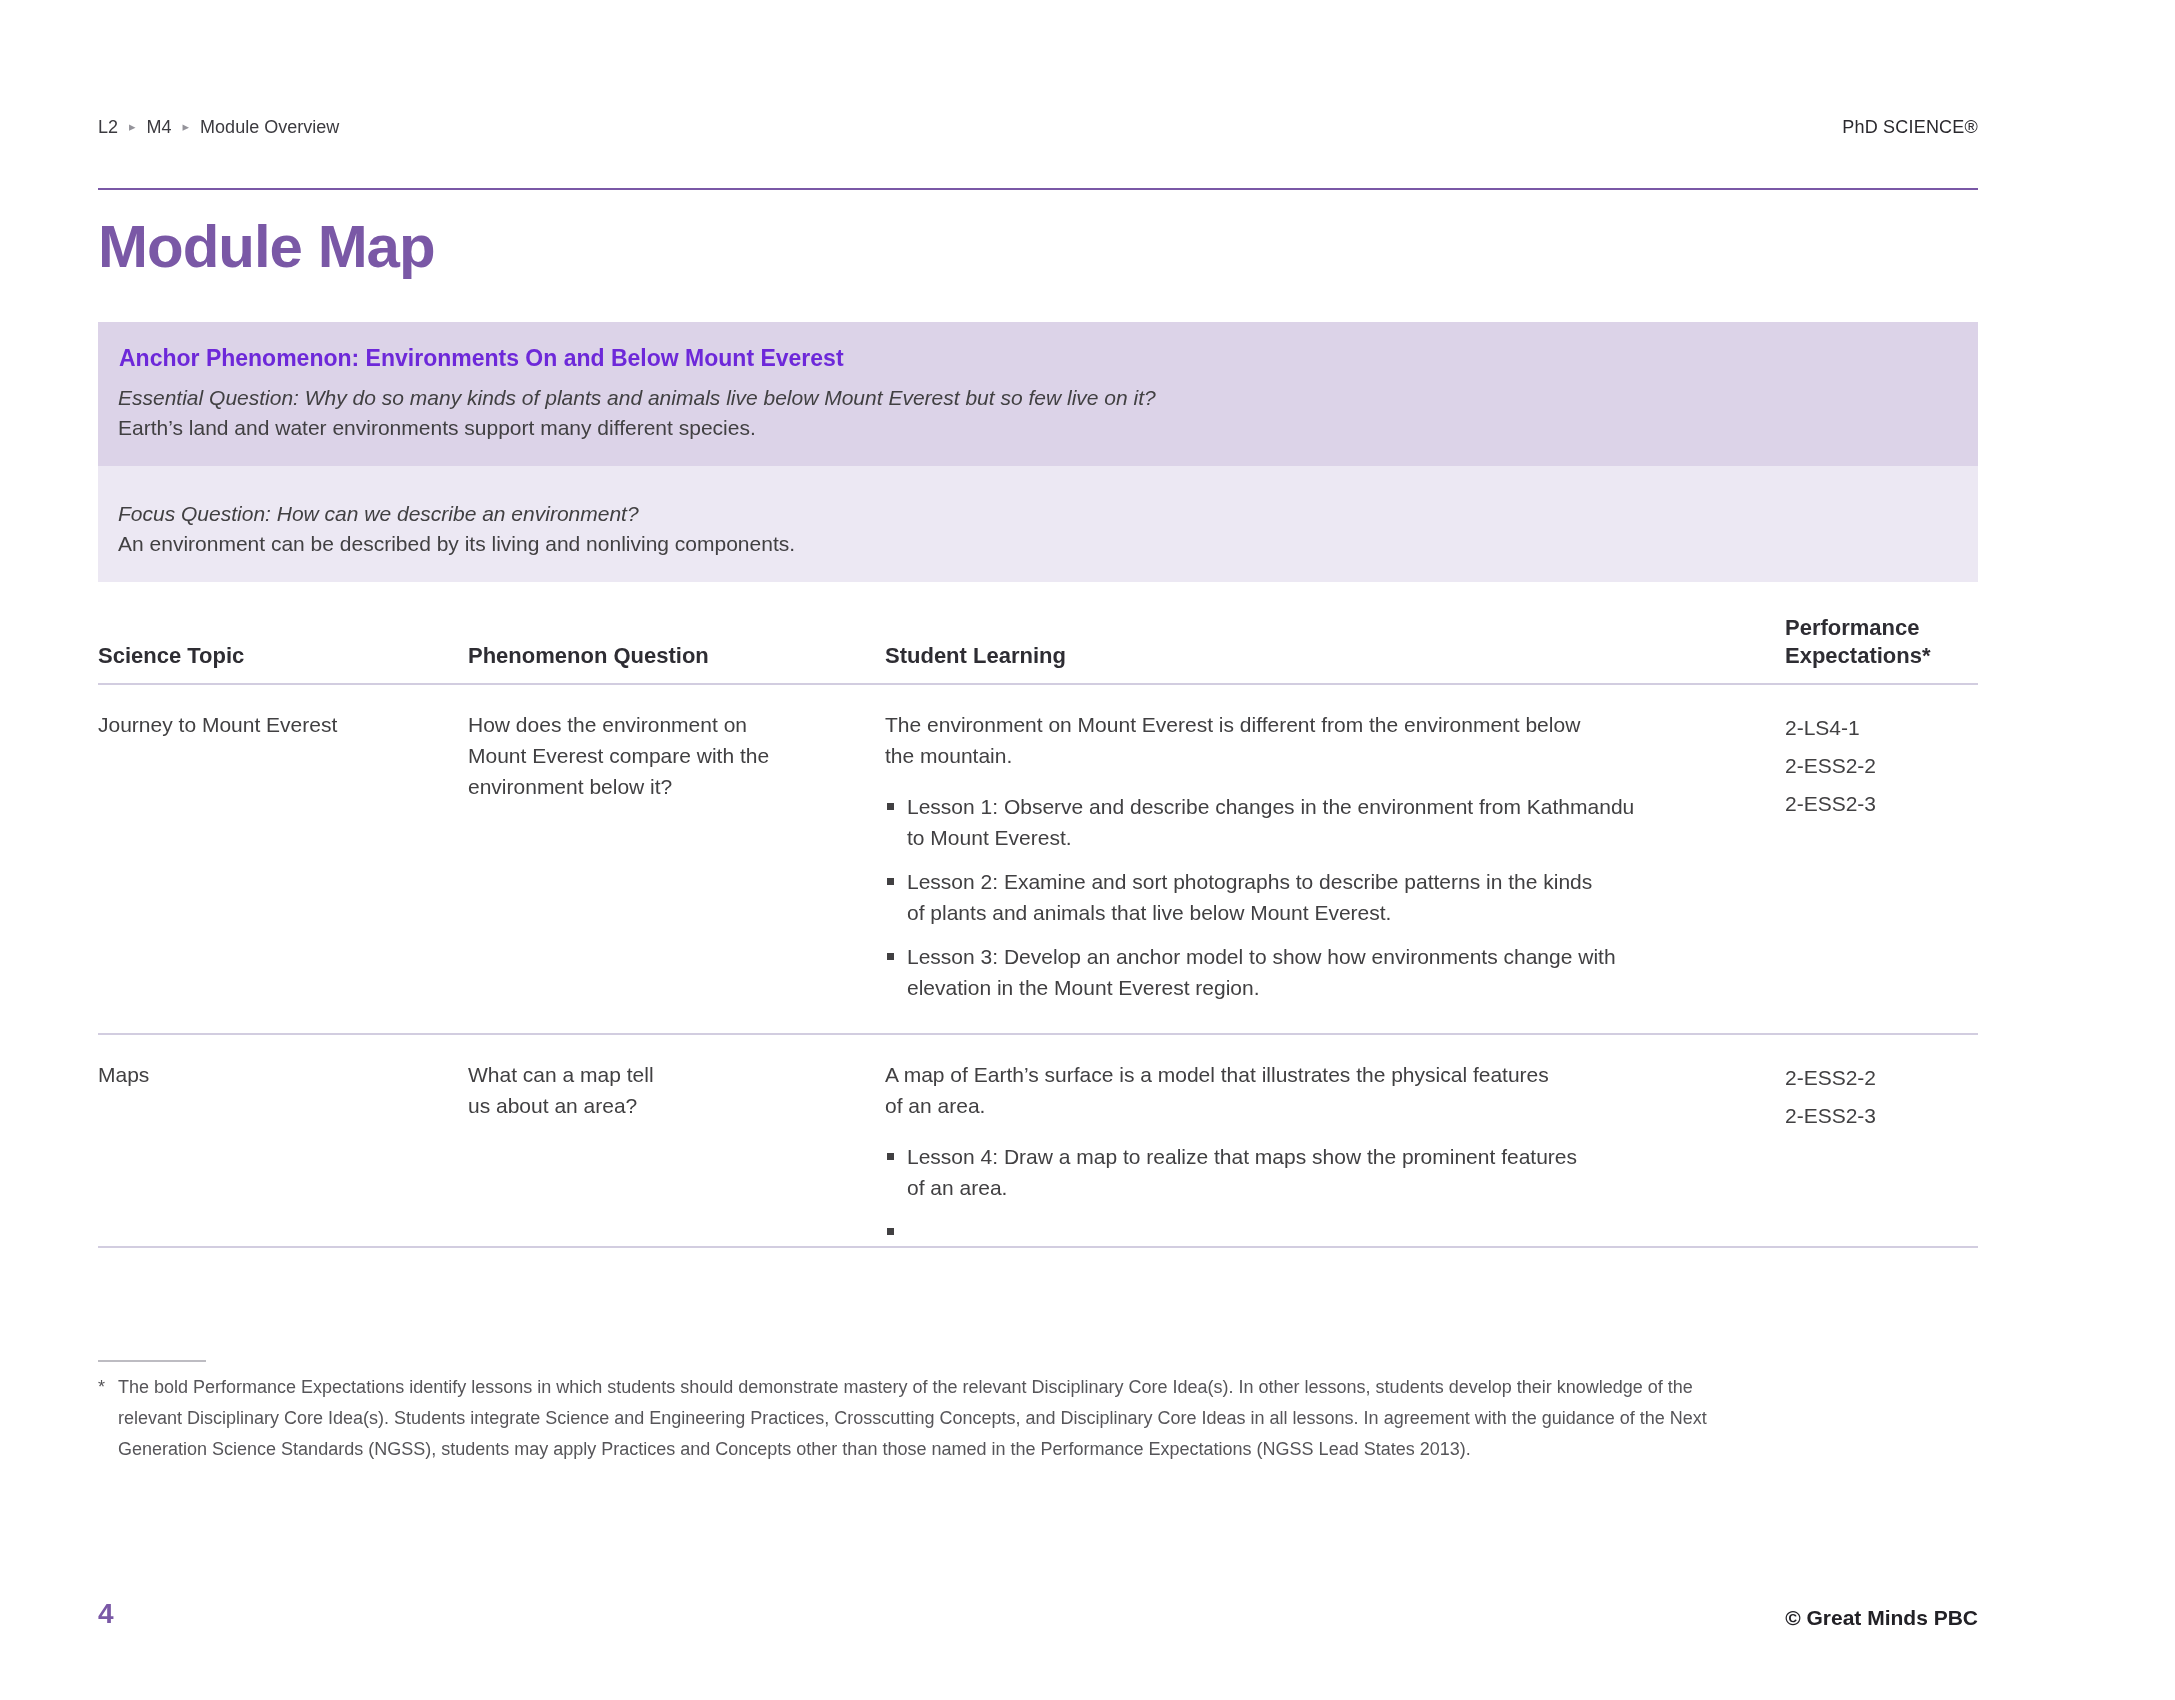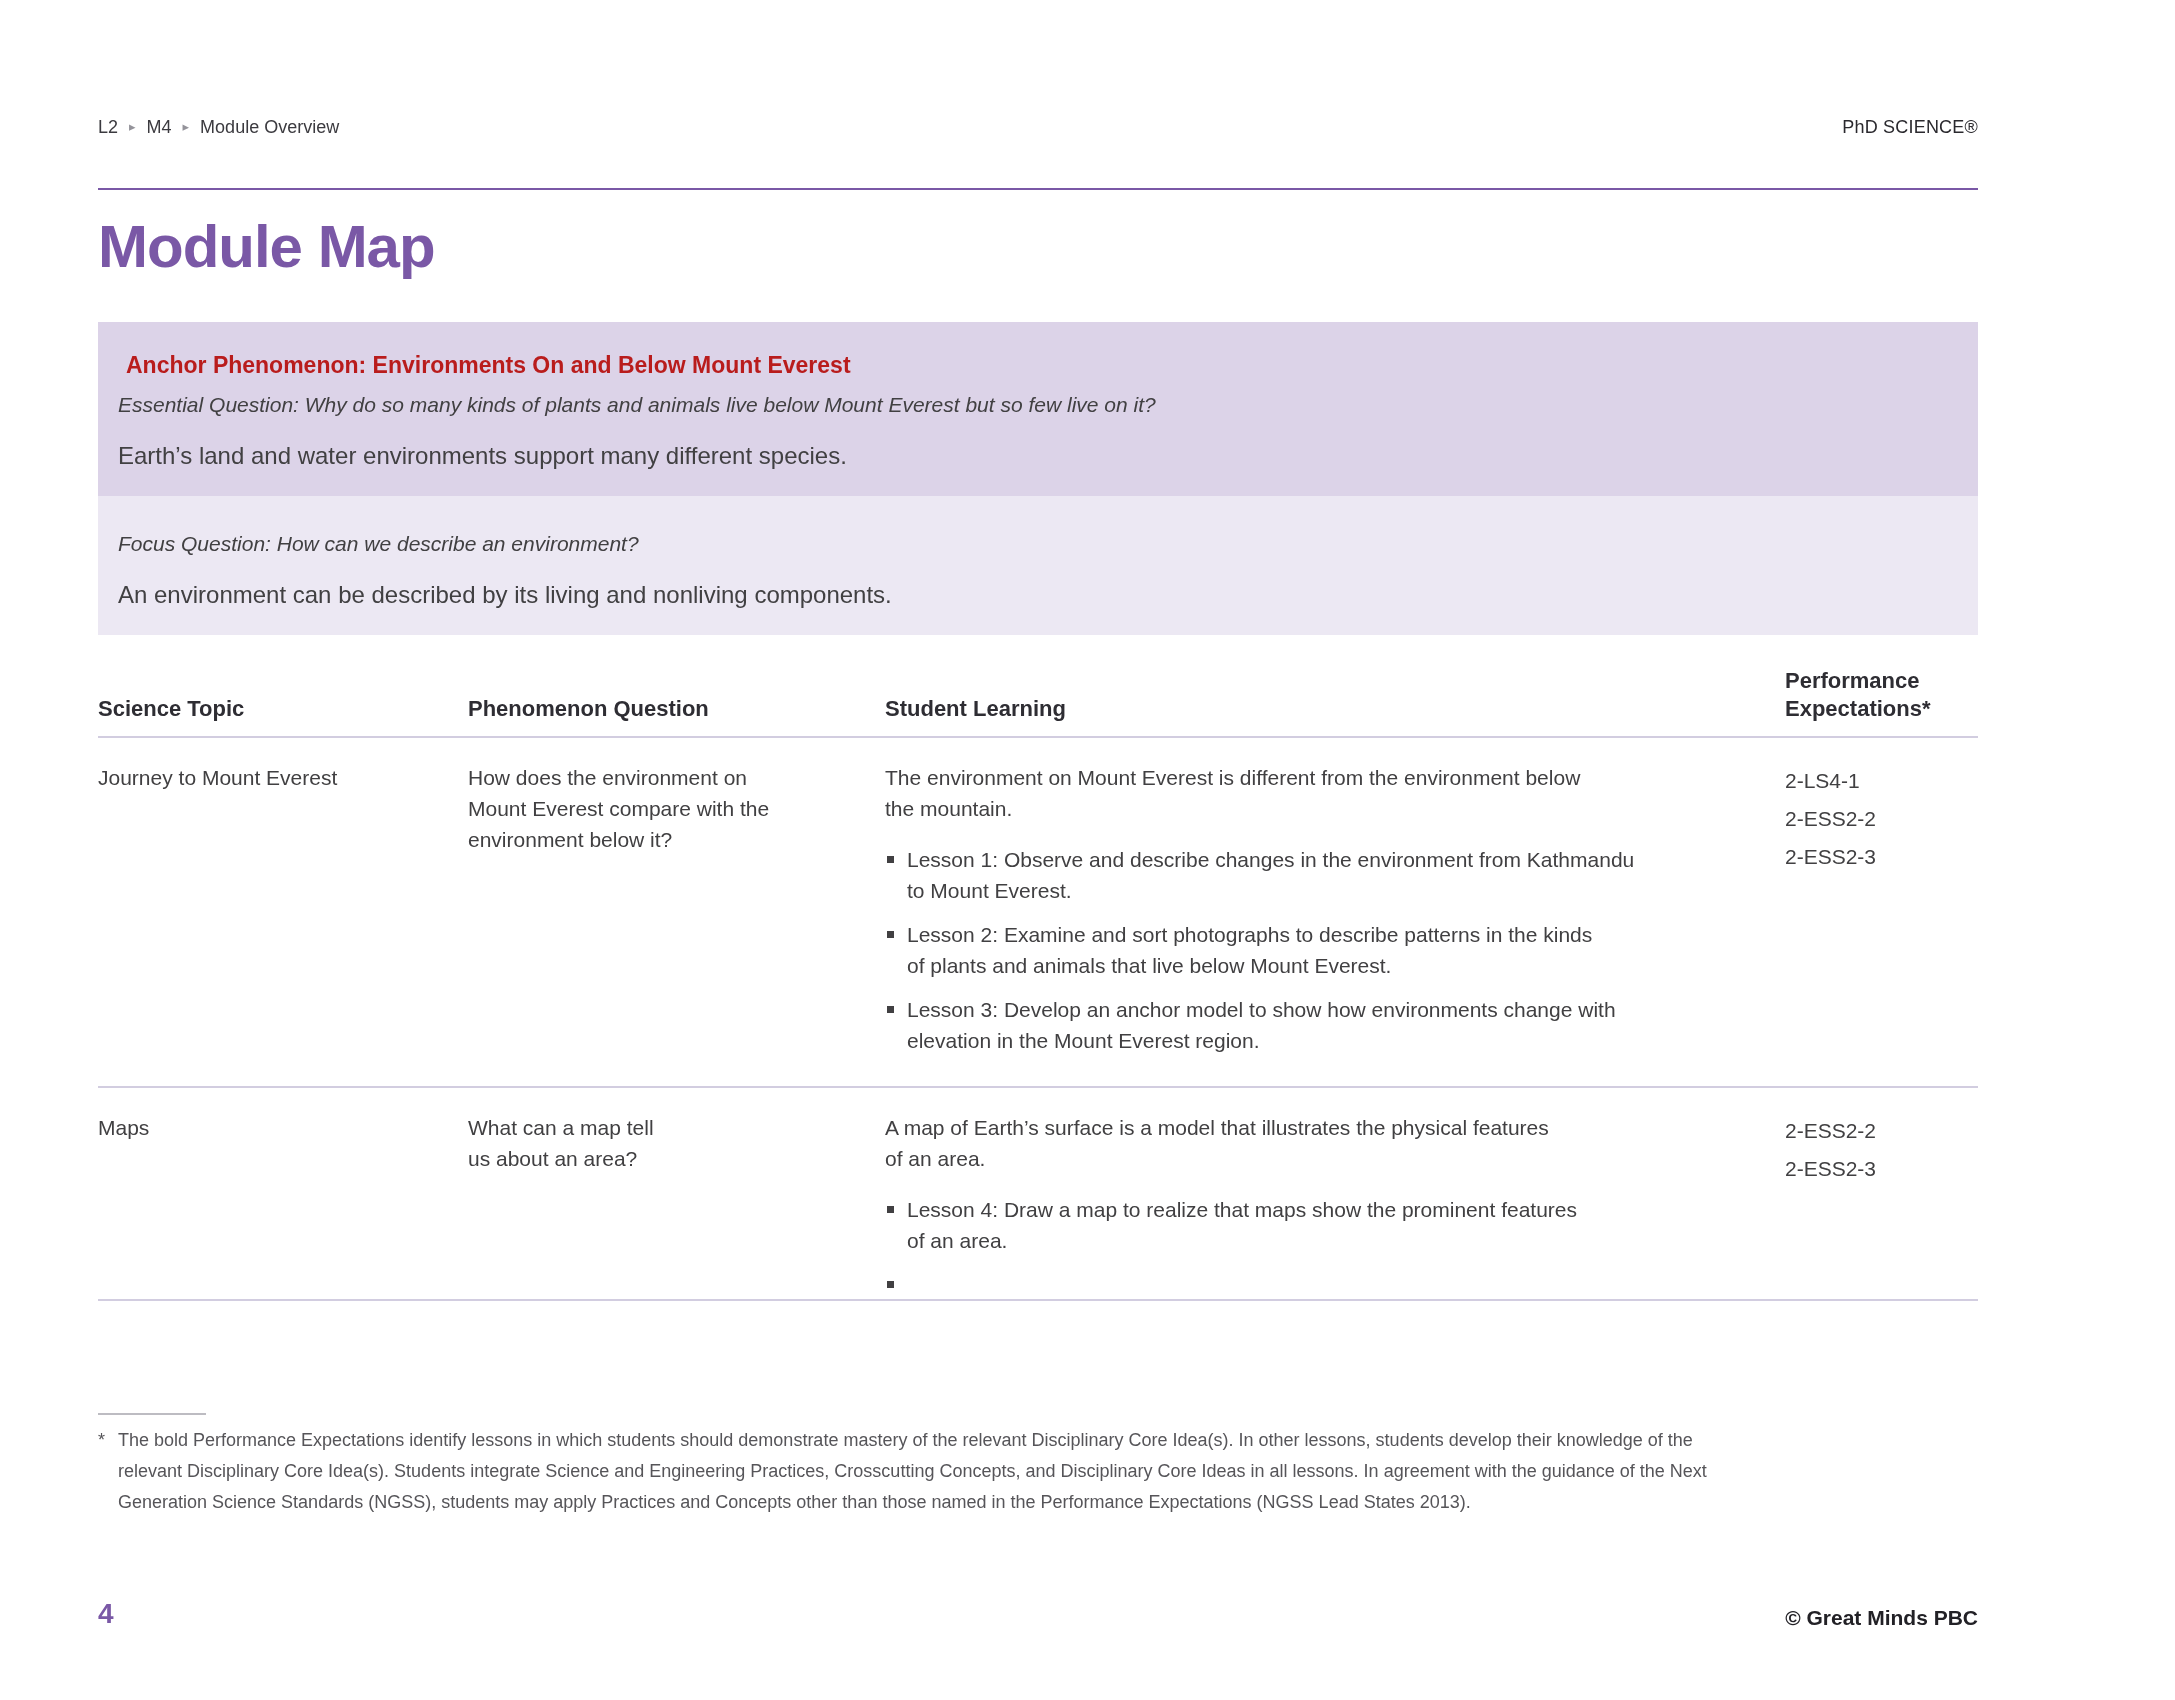--- a/index.html
+++ b/index.html
@@ -18,23 +18,23 @@
 
   
   .title-rule{border:none;border-top:2px solid #7a58a6;margin:50px 0 0 0;}
   .page-title{color:#7a58a6;font-size:60px;font-weight:700;letter-spacing:-1px;margin:24px 0 0 0;line-height:1.1;}
 
   
   .boxes{margin-top:42px;}
   .pbox{padding:22px 24px 26px 20px;}
   .pbox.anchor{background:#dcd3e8;}
   .pbox.concept{background:#ece8f3;}
-  .pbox h3{margin:8px;font-size:23px;font-weight:700;color:#b91c1c;}
+  .pbox h3{margin:1px;font-size:23px;font-weight:700;color:#6d28d9;}
   .pbox .q{margin:14px 0 0 0;font-style:italic;font-size:21px;}
-  .pbox .s{margin:25px 0 0 0;font-size:24px;}
+  .pbox .s{margin:6px 0 0 0;font-size:21px;}
 
   
   .module-table{display:grid;grid-template-columns:370px 417px 900px 1fr;margin-top:6px;}
   .th{align-self:end;padding:26px 20px 14px 0;border-bottom:2px solid #d2cde0;
       font-size:22px;font-weight:700;color:#2e2d33;line-height:1.25;white-space:pre-line;}
   .td{padding:24px 24px 30px 0;border-bottom:2px solid #d2cde0;font-size:21px;line-height:31px;}
   .td:last-child{padding-right:0;}
   .pre{white-space:pre-line;}
   .pe-list{white-space:pre-line;line-height:38px;}
   .learn-intro{white-space:pre-line;}

